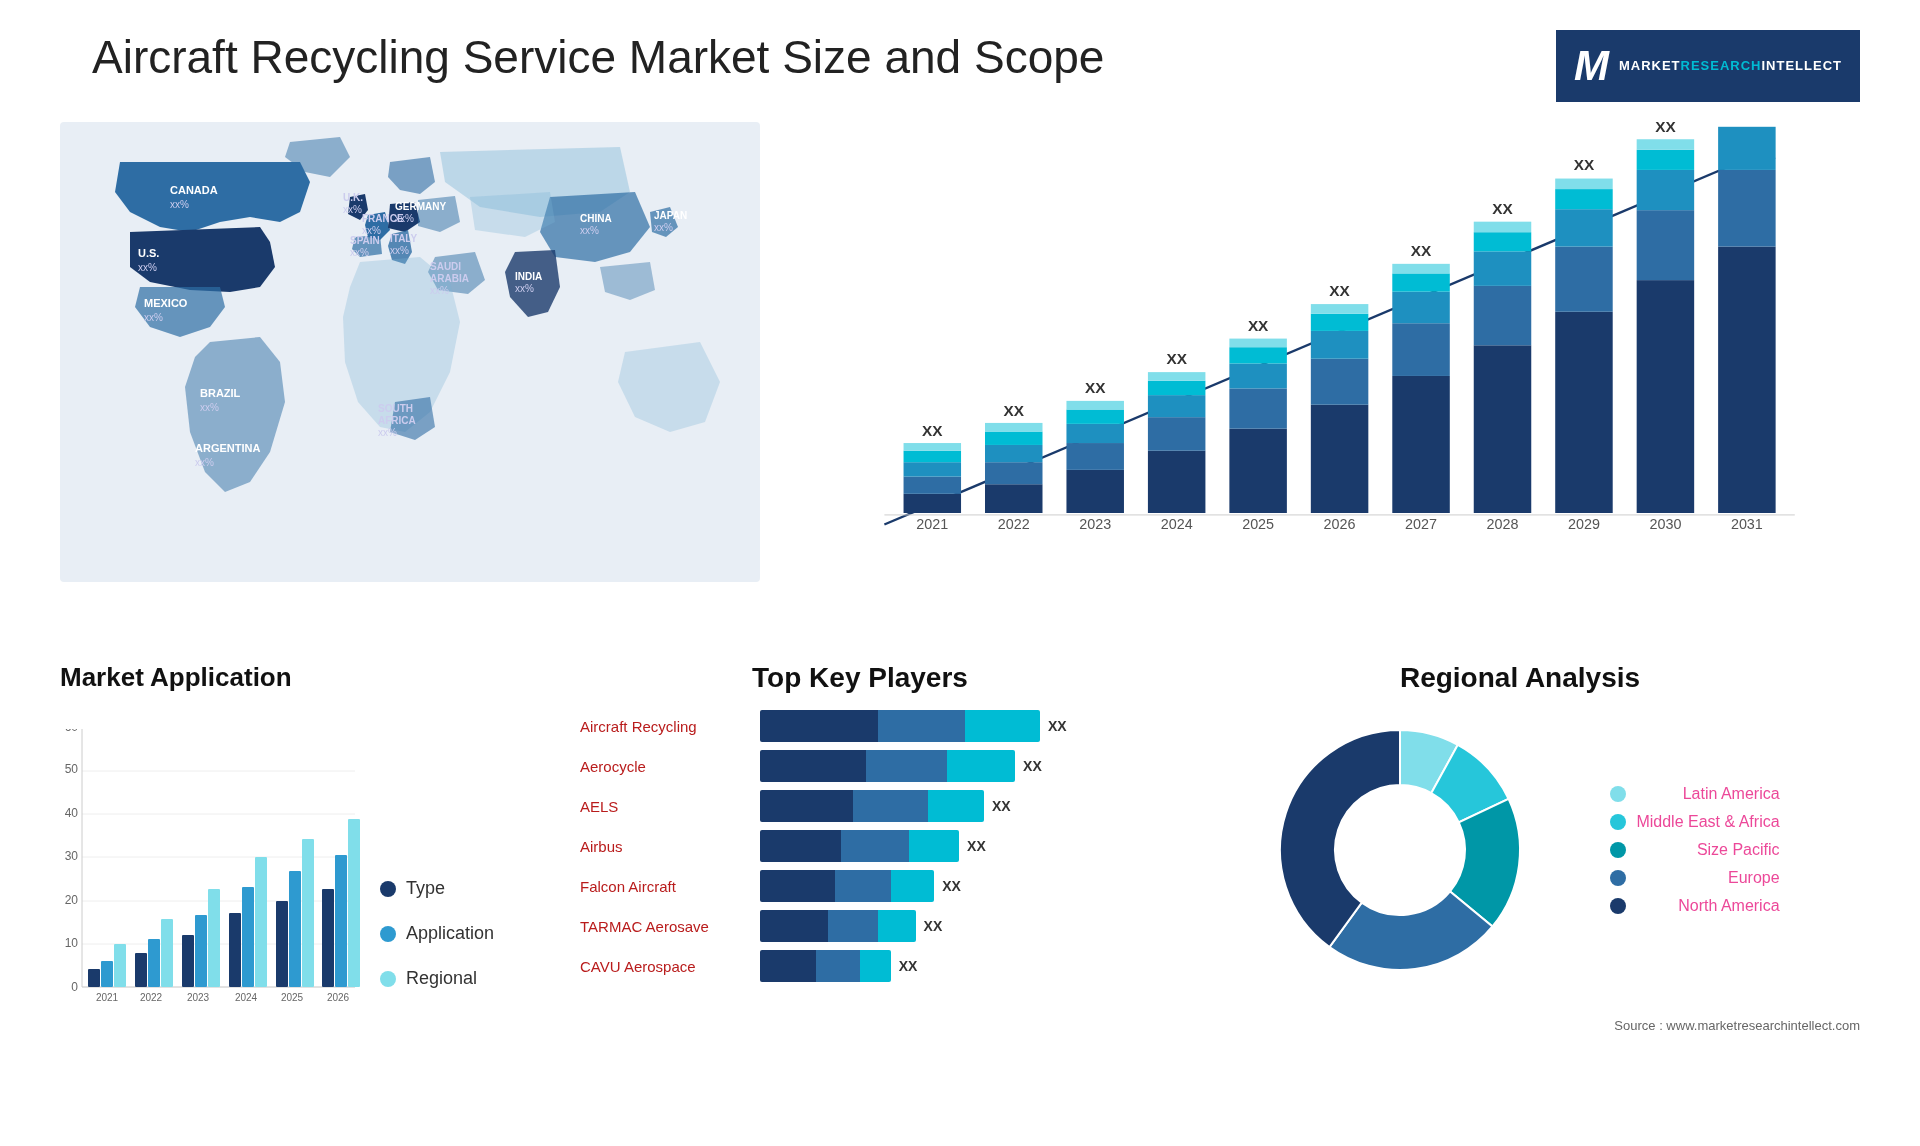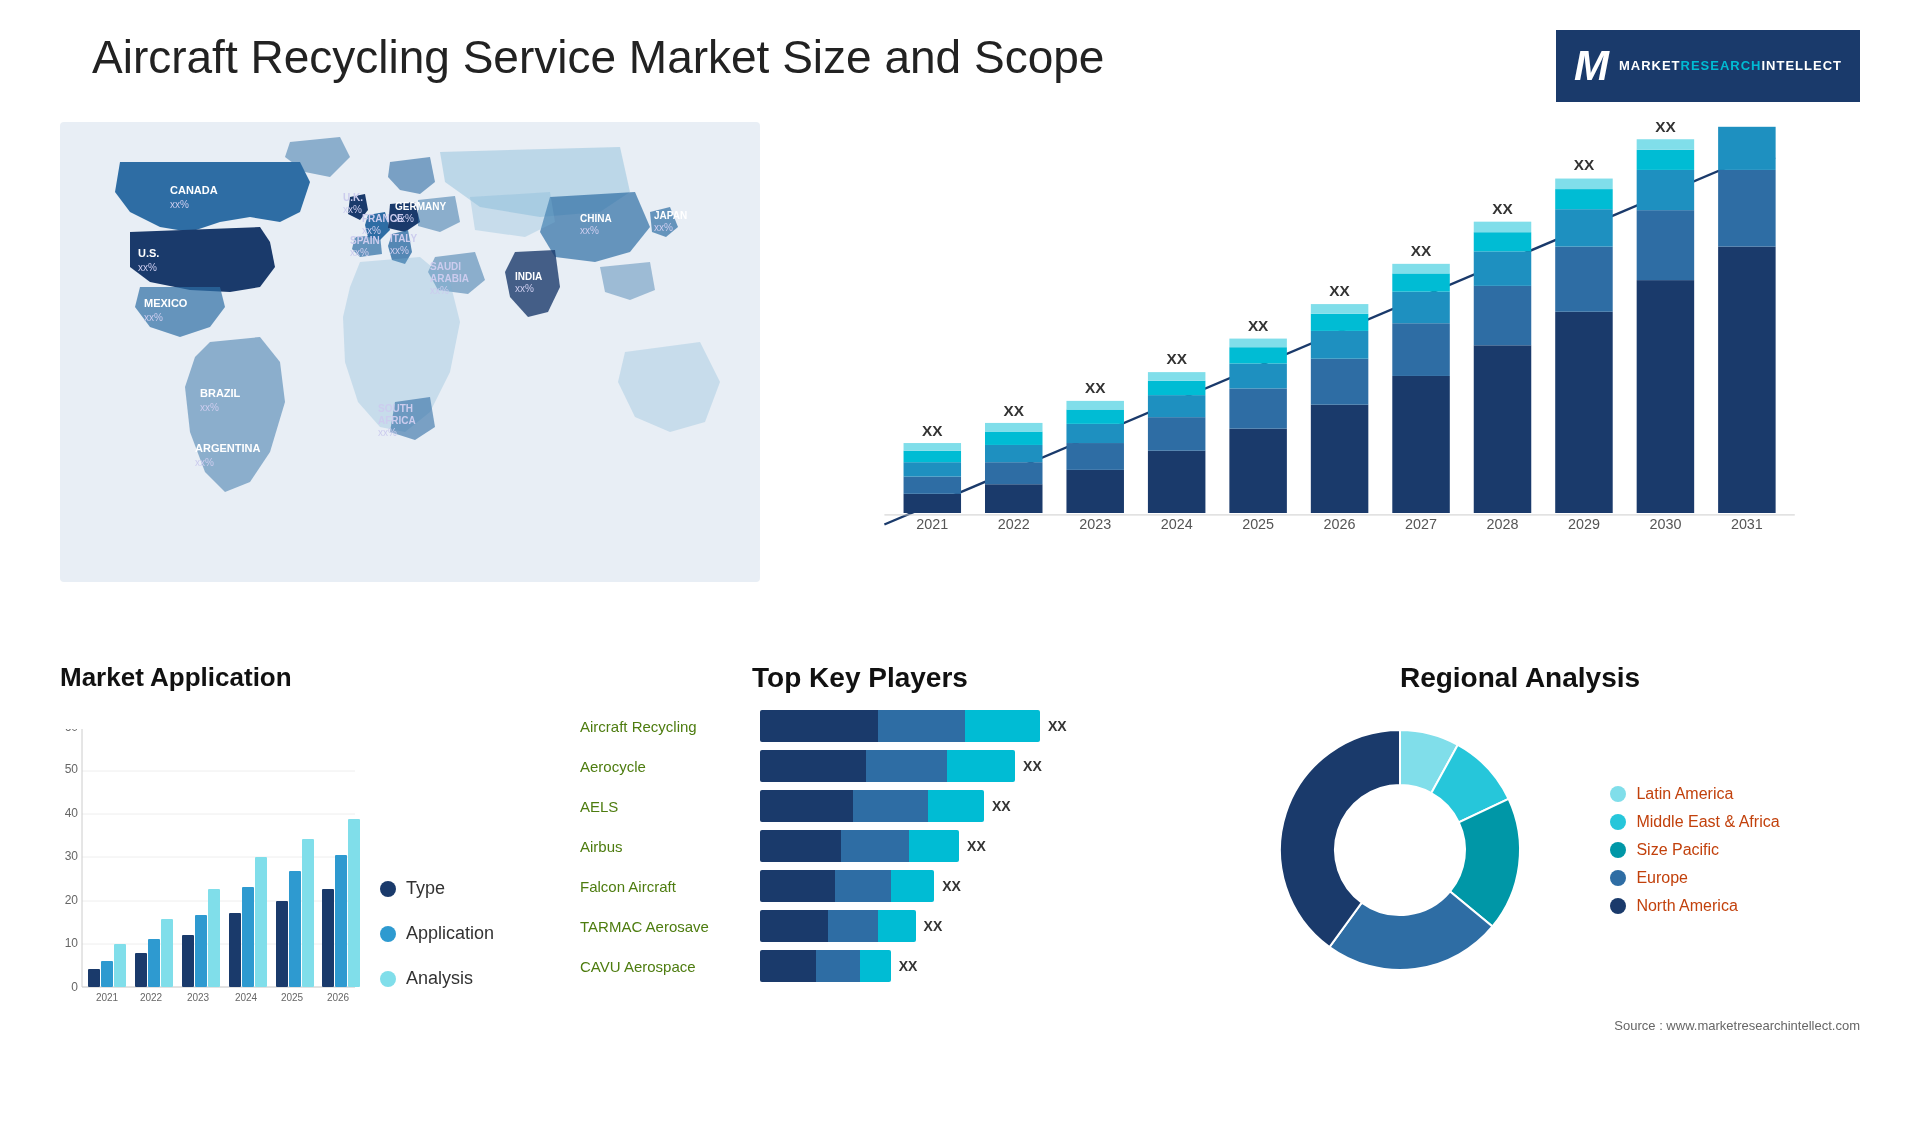--- a/index.html
+++ b/index.html
@@ -143,21 +143,21 @@
       gap: 8px;
     }
     .player-row {
       display: flex;
       align-items: center;
       gap: 10px;
     }
     .player-name {
       width: 170px;
       font-size: 15px;
-      color: #4d7c0f;
+      color: #b91c1c;
       flex-shrink: 0;
     }
     .player-bar-wrap {
       flex: 1;
       display: flex;
       align-items: center;
       gap: 8px;
     }
     .player-bar {
       height: 32px;
@@ -184,21 +184,22 @@
     .donut-legend {
       display: flex;
       flex-direction: column;
       gap: 10px;
     }
     .donut-legend-item {
       display: flex;
       align-items: center;
       gap: 10px;
       font-size: 16px;
-      color: #c2410c;
+      color: #ec4899;
+      justify-content: space-between;
     }
     .donut-legend-dot {
       width: 16px;
       height: 16px;
       border-radius: 50%;
       flex-shrink: 0;
     }
 
     .source-text {
       font-size: 13px;
@@ -497,21 +498,21 @@
           <div class="legend-item">
             <div class="legend-dot" style="background:#1a3a6b;"></div>
             <span>Type</span>
           </div>
           <div class="legend-item">
             <div class="legend-dot" style="background:#2e9ad0;"></div>
             <span>Application</span>
           </div>
           <div class="legend-item">
             <div class="legend-dot" style="background:#80deea;"></div>
-            <span>Analysis</span>
+            <span>Regional</span>
           </div>
         </div>
       </div>
     </div>
 
     <div class="key-players-container">
       <h2 class="section-title">Top Key Players</h2>
       <div class="players-list" id="playersList">
       <div class="player-row">
       <span class="player-name">Aircraft Recycling</span>

